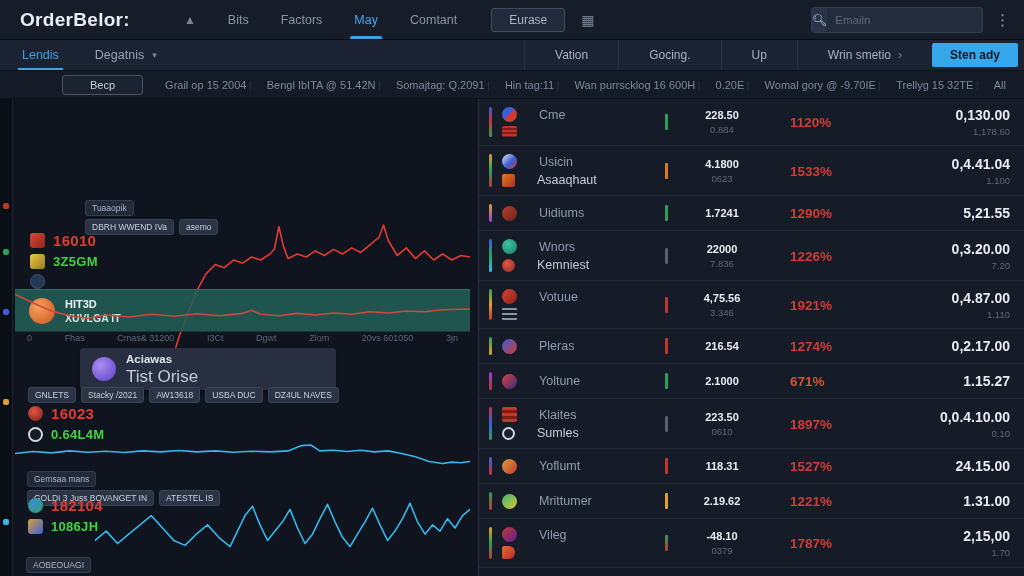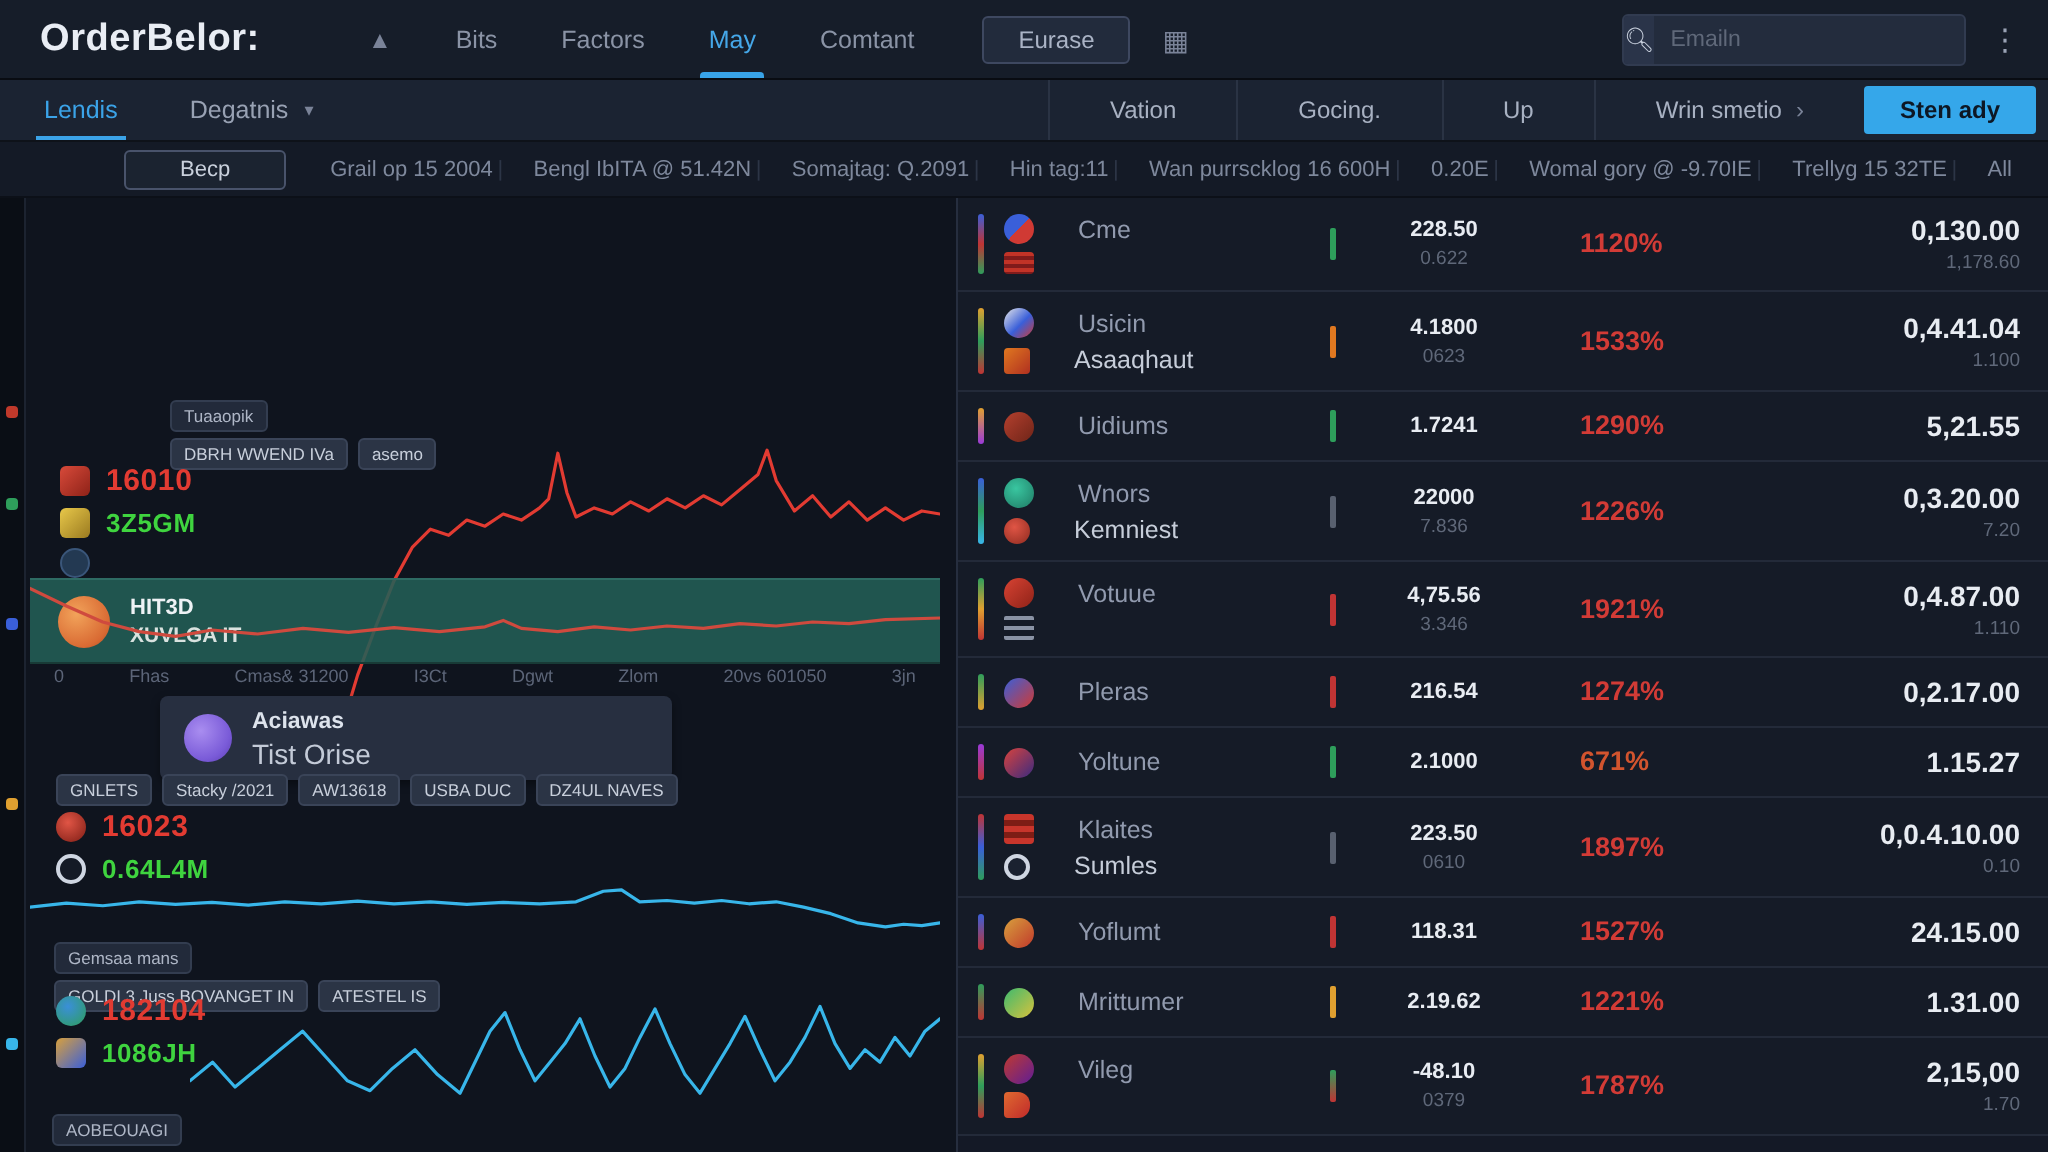--- a/index.html
+++ b/index.html
@@ -77,21 +77,21 @@
 
   .axis-row { position:absolute; left:15px; top:234px; width:455px; display:flex;
           justify-content:space-between; padding:0 12px; z-index:2; }
   .axis-label { font-size:9px; color:#5c6578; }
 
   .card { position:absolute; left:80px; top:249px; width:256px; height:42px; background:#272f40;
           border-radius:4px; display:flex; align-items:center; z-index:4; box-shadow:0 2px 5px rgba(0,0,0,.4); }
   .card-avatar { width:24px; height:24px; border-radius:50%; margin:0 10px 0 12px;
           background:radial-gradient(circle at 35% 35%, #a98df0, #7a5bd8 65%, #5a3cae); }
   .card-title { font-size:11.5px; font-weight:bold; color:#dde3ec; line-height:1.45; }
-  .card-sub { font-size:14px; color:#c3cad7; }
+  .card-sub { font-size:17px; color:#c3cad7; }
 
   .badge-group { position:absolute; z-index:4; display:flex; flex-direction:column; gap:3px; }
   .badge-row { display:flex; gap:5px; }
   .badge { background:#2b3445; border:1px solid #3a4458; border-radius:3px; padding:2px 6px;
            font-size:8.5px; color:#c8cfdb; white-space:nowrap; }
   .badge.dim { background:#222a3a; border-color:#333d50; color:#aeb6c6; }
 
   .stat-block { position:absolute; z-index:4; display:flex; flex-direction:column; gap:5px; }
   .stat-line { display:flex; align-items:center; gap:8px; }
   .stat-icon { width:15px; height:15px; border-radius:3px; flex:0 0 auto; }
@@ -343,21 +343,21 @@
               <span class="a-name">Cme</span>
             </div>
             <div class="nameline">
               <span class="subicon" style="background:repeating-linear-gradient(#c23327 0 2px,#801b1b 2px 4px);border-radius:2px;width:15px;height:11px"></span>
               <span class="a-sub"></span>
             </div>
           </div>
           <span class="tick" style="background:#2e9e5b"></span>
           <div class="pricecol">
             <div class="price">228.50</div>
-            <div class="price-sub">0.622</div>
+            <div class="price-sub">0.884</div>
           </div>
           <div class="changecol">
             <span class="change">1120%</span>
           </div>
           <div class="lastcol">
             <div class="last">0,130.00</div>
             <div class="last-sub">1,178.60</div>
           </div>
         </div>
 

